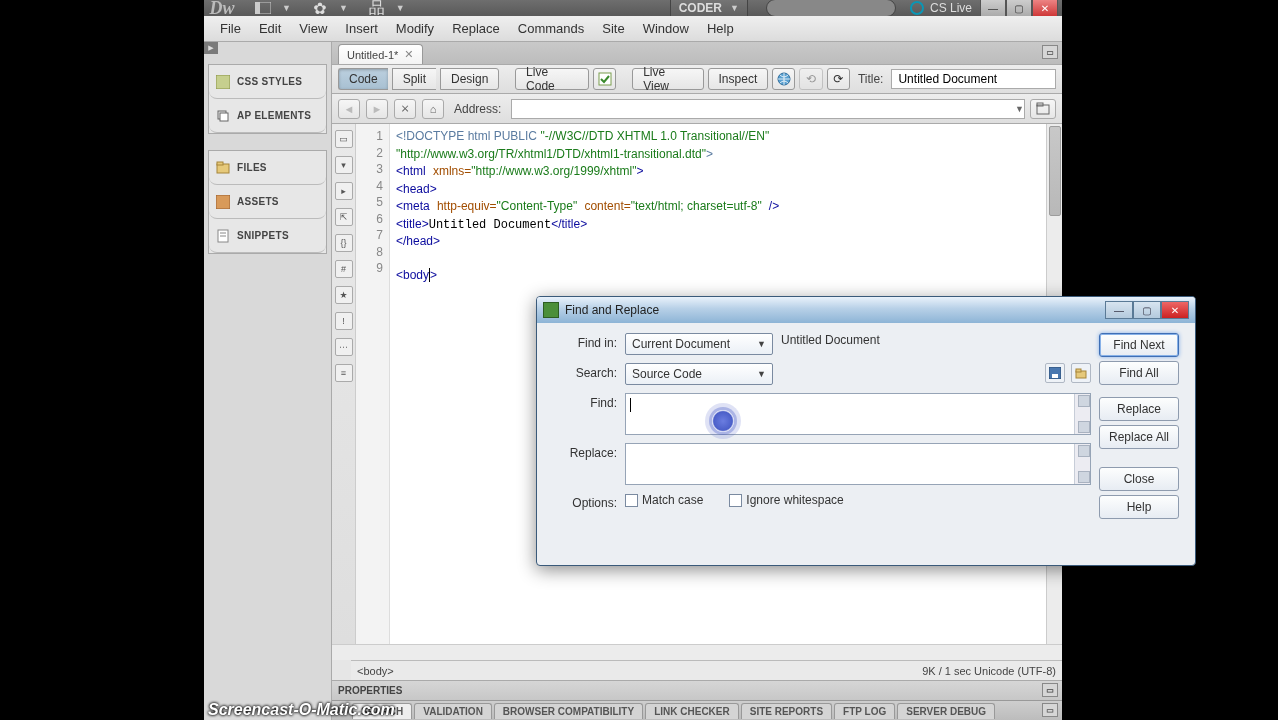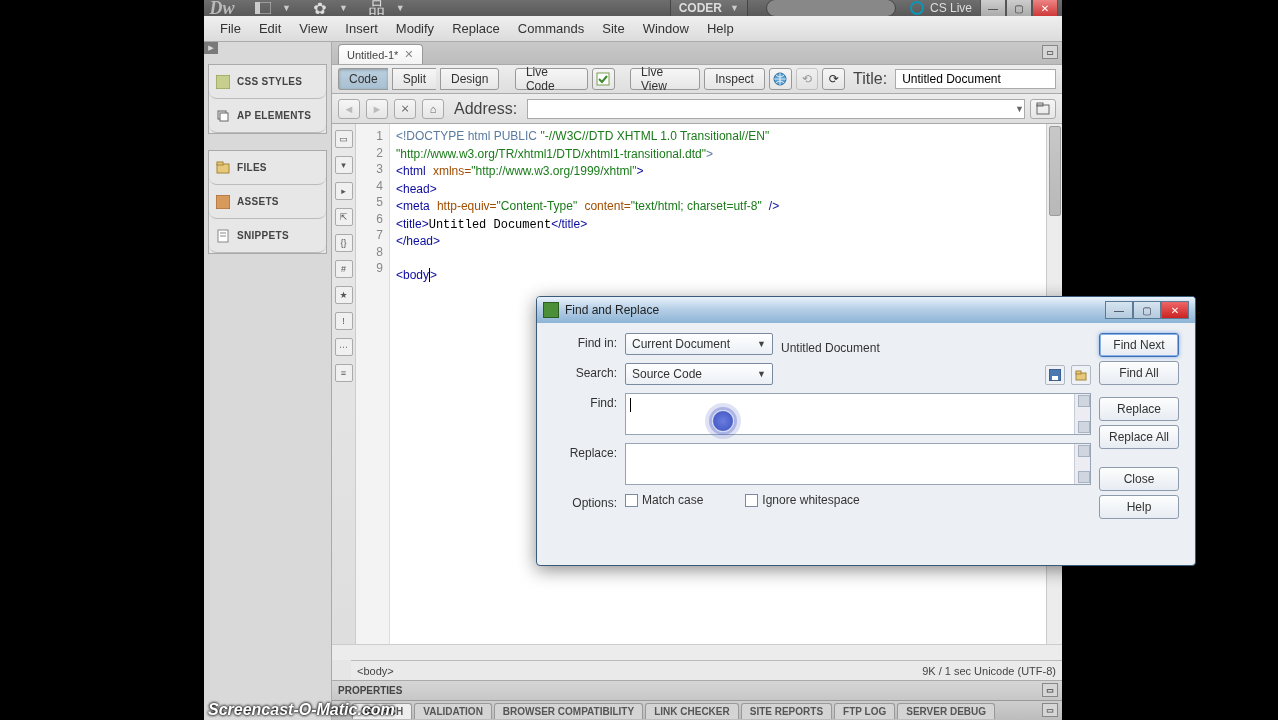--- a/index.html
+++ b/index.html
@@ -48,21 +48,21 @@
 
 .viewbar { height: 30px; background: linear-gradient(#ededed,#dedede); border-top: 1px solid #aaa; border-bottom: 1px solid #aaa; display: flex; align-items: center; padding: 0 6px; gap: 4px; font-size: 12px; color: #333; }
 .vb-btn { height: 22px; padding: 0 10px; border: 1px solid #999; background: linear-gradient(#f6f6f6,#e6e6e6); border-radius: 3px; display: flex; align-items: center; font-size: 12px; }
 .vb-btn.seg-l { border-radius: 3px 0 0 3px; border-right: none; }
 .vb-btn.seg-m { border-radius: 0; border-right: none; }
 .vb-btn.seg-r { border-radius: 0 3px 3px 0; }
 .vb-btn.pressed { background: linear-gradient(#bcd0df,#a8c0d2); box-shadow: inset 0 1px 3px rgba(0,0,0,.25); }
 .vb-gap { width: 8px; }
 .vb-title-field { height: 20px; border: 1px solid #aaa; background: #fff; padding: 0 6px; font-size: 12px; width: 170px; }
 .vb-iconbtn { width: 24px; height: 22px; border: 1px solid #999; background: linear-gradient(#f6f6f6,#e6e6e6); border-radius: 3px; display: flex; align-items: center; justify-content: center; }
-.vb-label { font-size: 16px; color: #444; margin-left: 4px; margin-right: 4px; }
+.vb-label { font-size: 12px; color: #444; margin-left: 4px; margin-right: 4px; }
 
 
 .addrbar { height: 30px; background: linear-gradient(#ededed,#dedede); border-bottom: 1px solid #aaa; display: flex; align-items: center; padding: 0 6px; gap: 6px; font-size: 12px; color: #333; }
 .addrbtn { width: 22px; height: 20px; border: 1px solid #aaa; background: linear-gradient(#f6f6f6,#e6e6e6); border-radius: 3px; display: flex; align-items: center; justify-content: center; color: #666; font-size: 11px; }
 .addrbtn.disabled { color: #bbb; }
 .addrfield { flex: 1; height: 20px; border: 1px solid #aaa; background: #fff; }
 
 
 .editor-wrap { flex: 1; display: flex; background: #fff; min-height: 0; }
 .code-toolbar { width: 24px; background: linear-gradient(#e9e9e9,#dedede); border-right: 1px solid #ccc; display: flex; flex-direction: column; align-items: center; padding-top: 6px; gap: 8px; }
@@ -98,34 +98,34 @@
 .dlg-title { height: 26px; background: linear-gradient(#e9f2fb, #b7d0e7 45%, #8db4d6); display: flex; align-items: center; padding: 0 6px; gap: 6px; font-size: 12px; color: #222; }
 .dlg-title .dlg-ico { width: 16px; height: 16px; background: #4b8f39; border: 1px solid #2d5d22; }
 .dlg-title .dlg-spacer { flex: 1; }
 .win-ctl-sm { display: flex; }
 .win-ctl-sm .b { width: 28px; height: 18px; border: 1px solid #5a7a96; background: linear-gradient(#d7e4f0,#b4cadd); display: flex; align-items: center; justify-content: center; font-size: 10px; color: #334; }
 .win-ctl-sm .b.close { background: linear-gradient(#e66,#c22); color: #fff; }
 .dlg-body { flex: 1; padding: 10px 12px 8px 12px; display: grid; grid-template-columns: 68px 1fr 84px; grid-auto-rows: min-content; gap: 8px 8px; font-size: 12px; color: #333; align-items: start; }
 .dlg-label { text-align: right; padding-top: 3px; font-size: 12px; }
 .dlg-combo { height: 22px; border: 1px solid #7a8aa0; background: linear-gradient(#fff,#ebf0f6); border-radius: 2px; display: flex; align-items: center; padding: 0 6px; font-size: 12px; justify-content: space-between; width: 148px; }
 .dlg-combo .arrow { font-size: 9px; color: #444; }
-.dlg-row-1 { display: flex; align-items: flex-end; gap: 8px; }
+.dlg-row-1 { display: flex; align-items: flex-start; gap: 8px; }
 .dlg-row-icons { display: flex; align-items: center; gap: 6px; justify-content: flex-end; }
 .dlg-row-icons .ico { width: 20px; height: 20px; border: 1px solid #b0b8c4; background: #eef2f7; border-radius: 2px; display: flex; align-items: center; justify-content: center; }
 .dlg-textarea { height: 42px; border: 1px solid #96a4b6; background: #fff; position: relative; width: 100%; }
 .dlg-textarea.small { height: 42px; }
 .dlg-textarea .ta-scroll { position: absolute; right: 0; top: 0; width: 16px; bottom: 0; background: #ececf2; border-left: 1px solid #c7cdd8; }
 .dlg-textarea .ta-scroll::before, .dlg-textarea .ta-scroll::after { content:""; position:absolute; left:3px; width:10px; height:10px; background:#cfd6e0; border:1px solid #a9b2c0; }
 .dlg-textarea .ta-scroll::before { top:1px; } .dlg-textarea .ta-scroll::after { bottom:1px; }
 .dlg-textarea .caret { position: absolute; left: 4px; top: 4px; width: 1px; height: 14px; background: #000; }
 .ripple { position: absolute; left: 86px; top: 16px; width: 22px; height: 22px; border-radius: 50%; background: radial-gradient(circle, #6b7de0 0%, #4b5fc9 60%, rgba(75,95,201,0) 70%); box-shadow: 0 0 0 3px rgba(75,95,201,.35), 0 0 0 7px rgba(75,95,201,.18); }
 .dlg-btn { height: 24px; width: 80px; border: 1px solid #8e9bae; background: linear-gradient(#fdfefe,#e7ecf3); border-radius: 3px; font-size: 12px; display: flex; align-items: center; justify-content: center; margin-bottom: 4px; }
 .dlg-btn.primary { border-color: #3f6fb5; box-shadow: 0 0 0 1px #87b1e8 inset, 0 0 4px #87b1e8; }
 .dlg-buttons { display: flex; flex-direction: column; grid-row: 1 / span 6; grid-column: 3; }
-.dlg-options-row { display: flex; gap: 42px; }
+.dlg-options-row { display: flex; gap: 26px; }
 .chk { display: flex; align-items: center; gap: 4px; font-size: 12px; }
 .chk .box { width: 13px; height: 13px; border: 1px solid #7a8aa0; background: #fff; }
 
 
 .watermark { position: absolute; left: 208px; bottom: 1px; font-size: 16px; font-weight: bold; font-style: italic; color: #fff; text-shadow: 0 0 3px #000, 0 0 3px #000; z-index: 50; }
 
 
 svg { display: block; }
 </style>
 </head>

